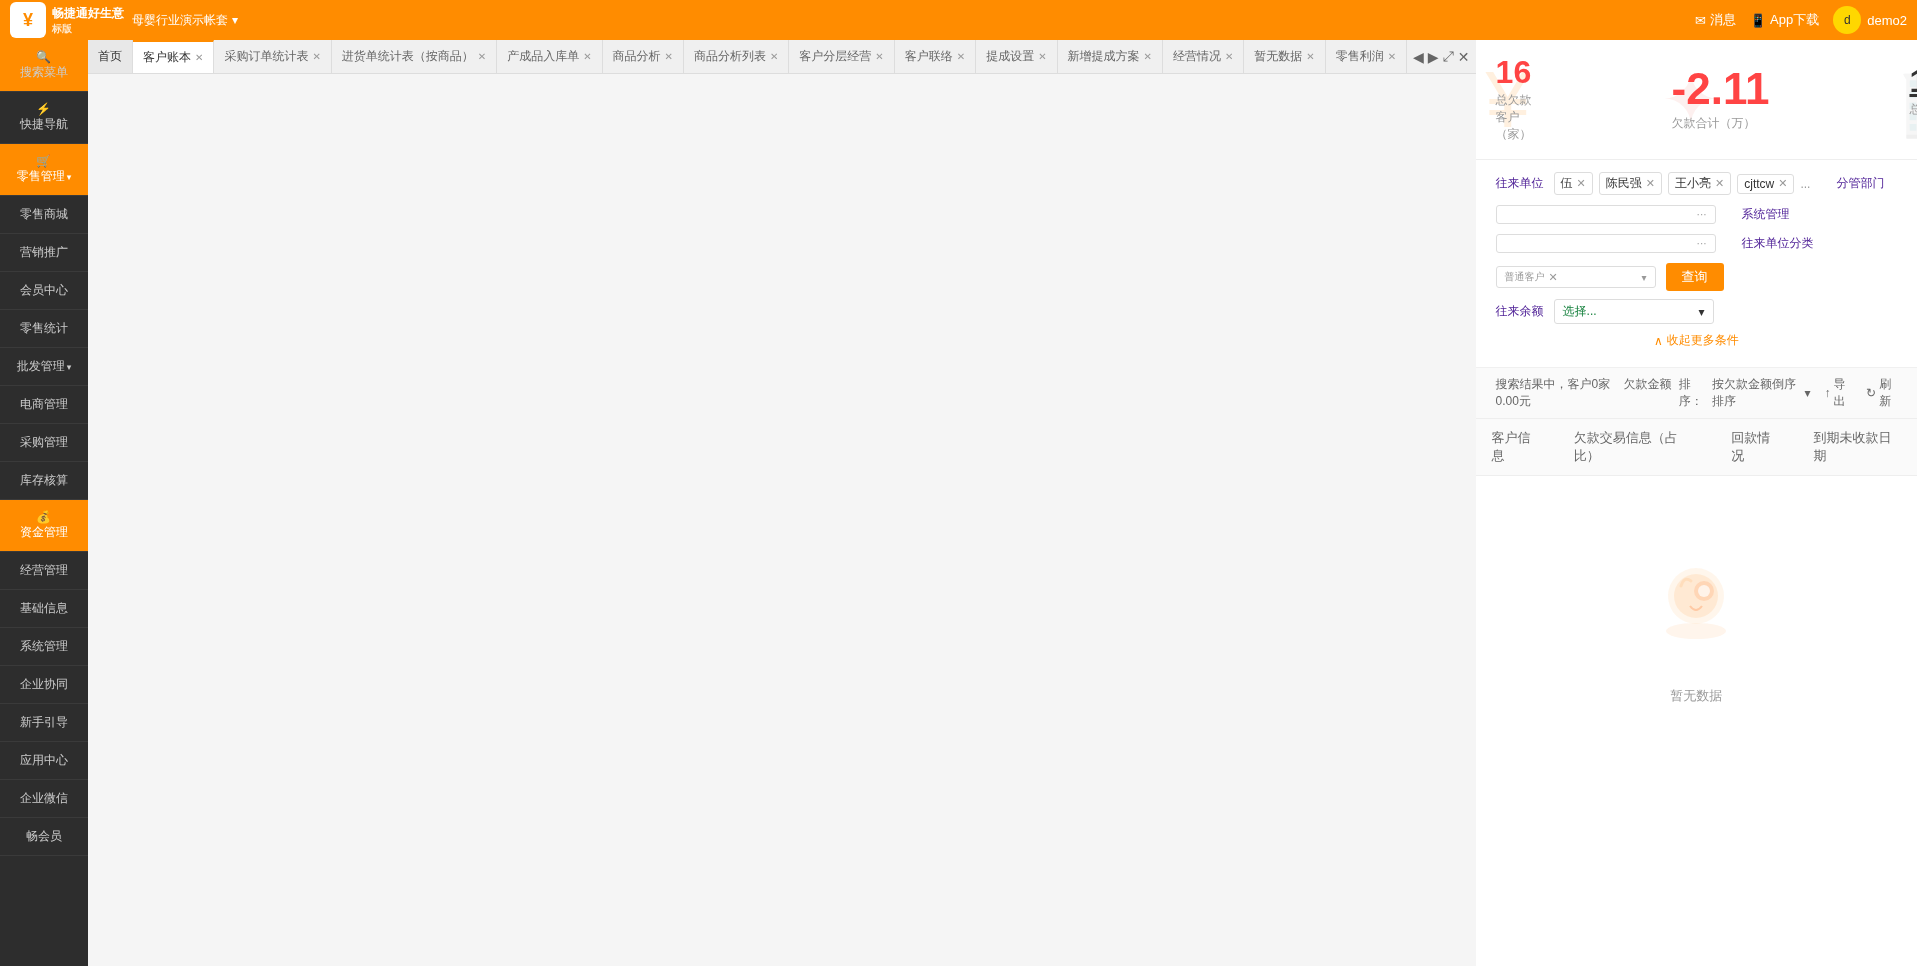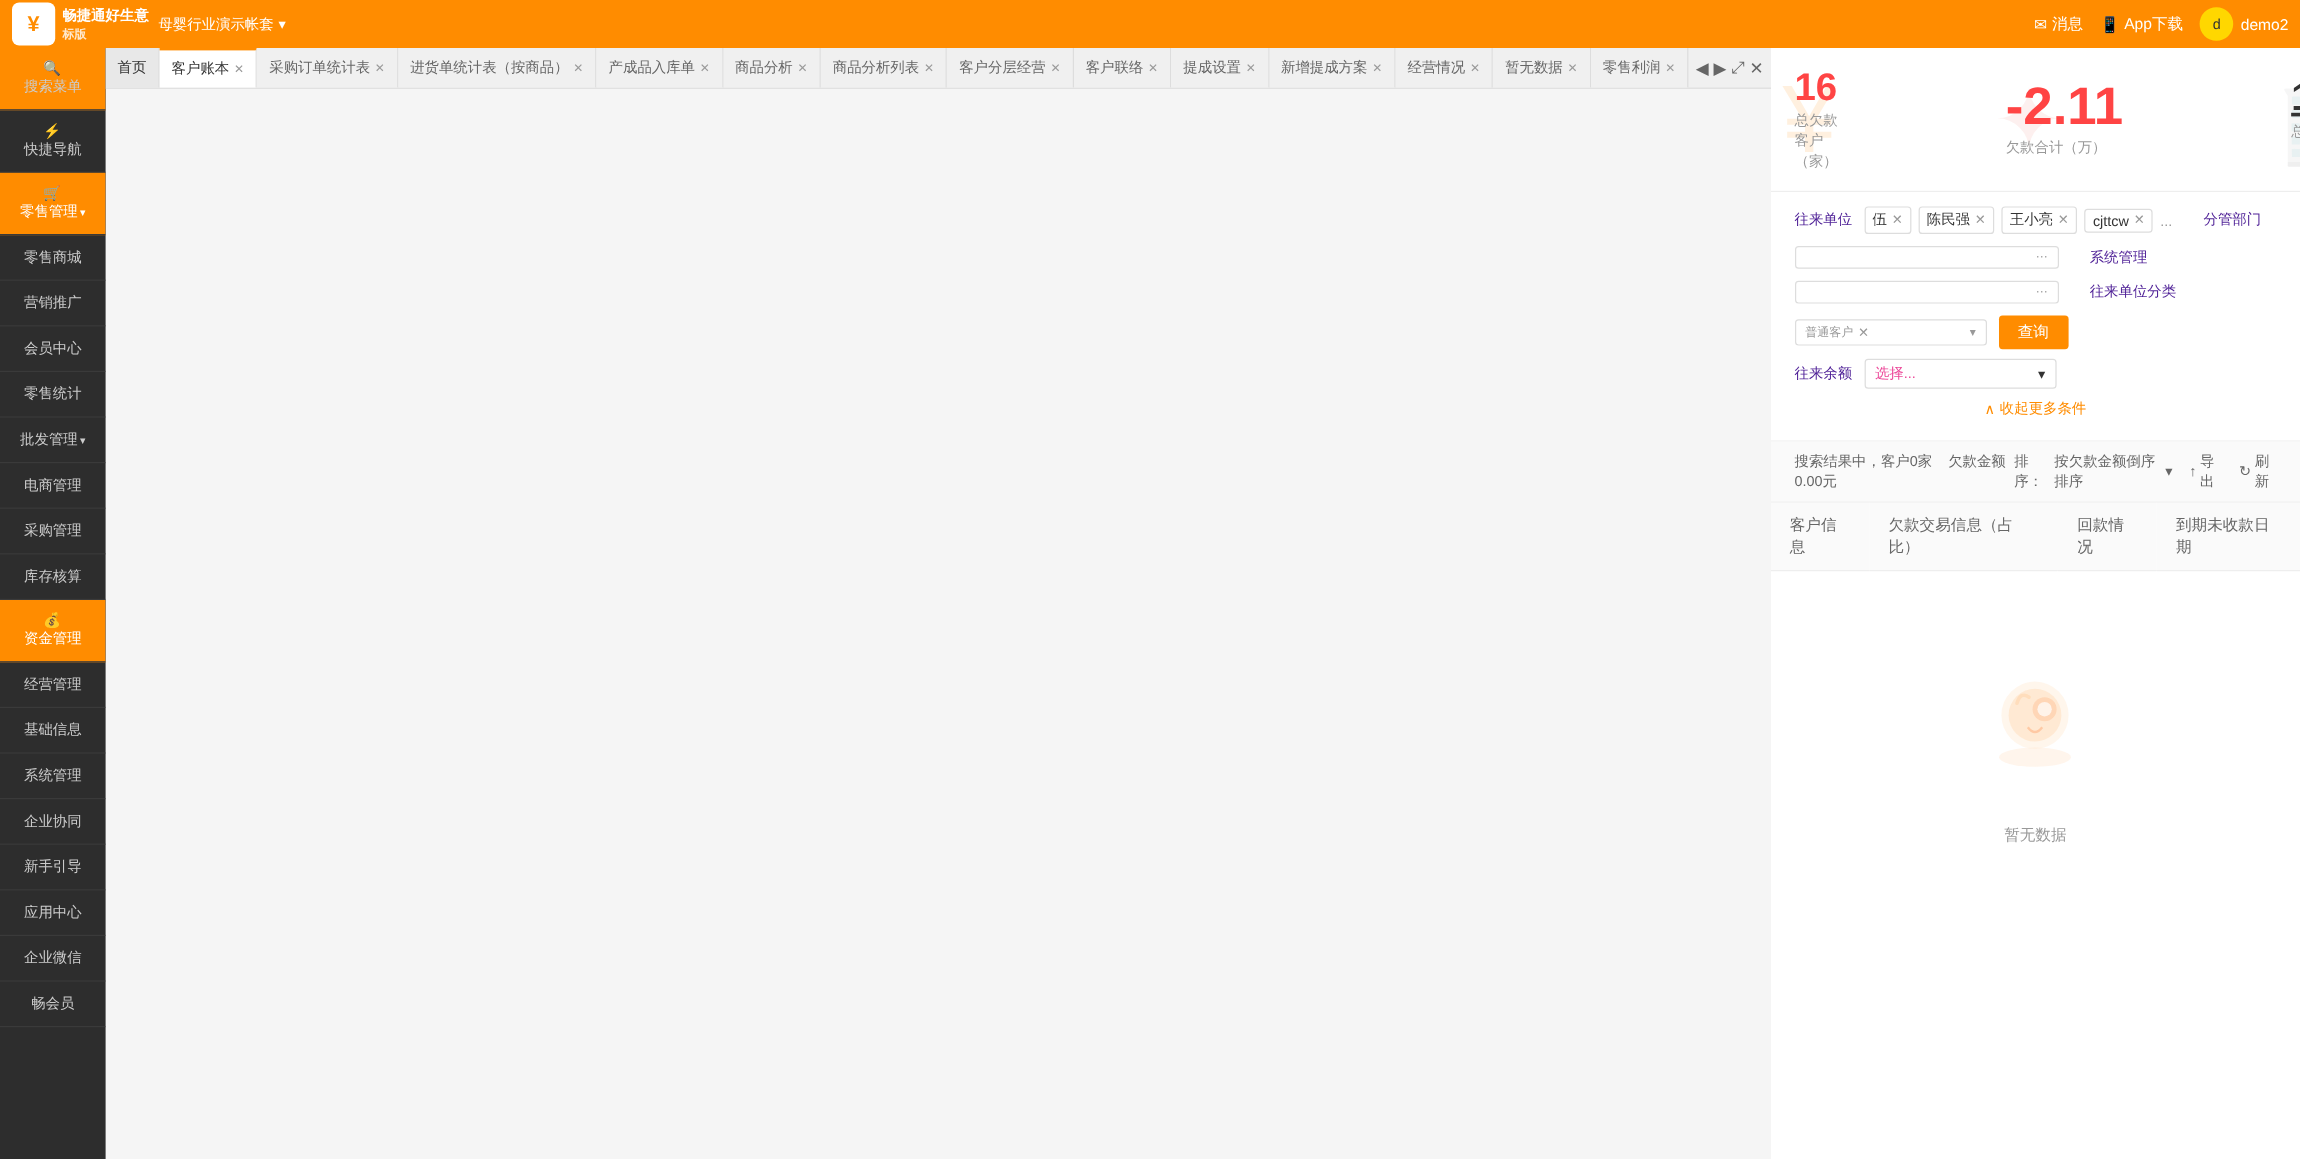--- a/index.html
+++ b/index.html
@@ -352,21 +352,21 @@
             </div>
             <span>▾</span>
           </div>
 
           <button class="query-btn">查询</button>
         </div>
 
         <div class="filter-row">
           <span class="filter-label">往来余额</span>
           <div class="filter-input" style="min-width:160px;">
-            <span style="color:#ec4899;">选择...</span>
+            <span style="color:#15803d;">选择...</span>
             <span>▾</span>
           </div>
         </div>
 
         <div class="collapse-btn">
           <span>∧</span>
           <span>收起更多条件</span>
         </div>
       </div>
 

